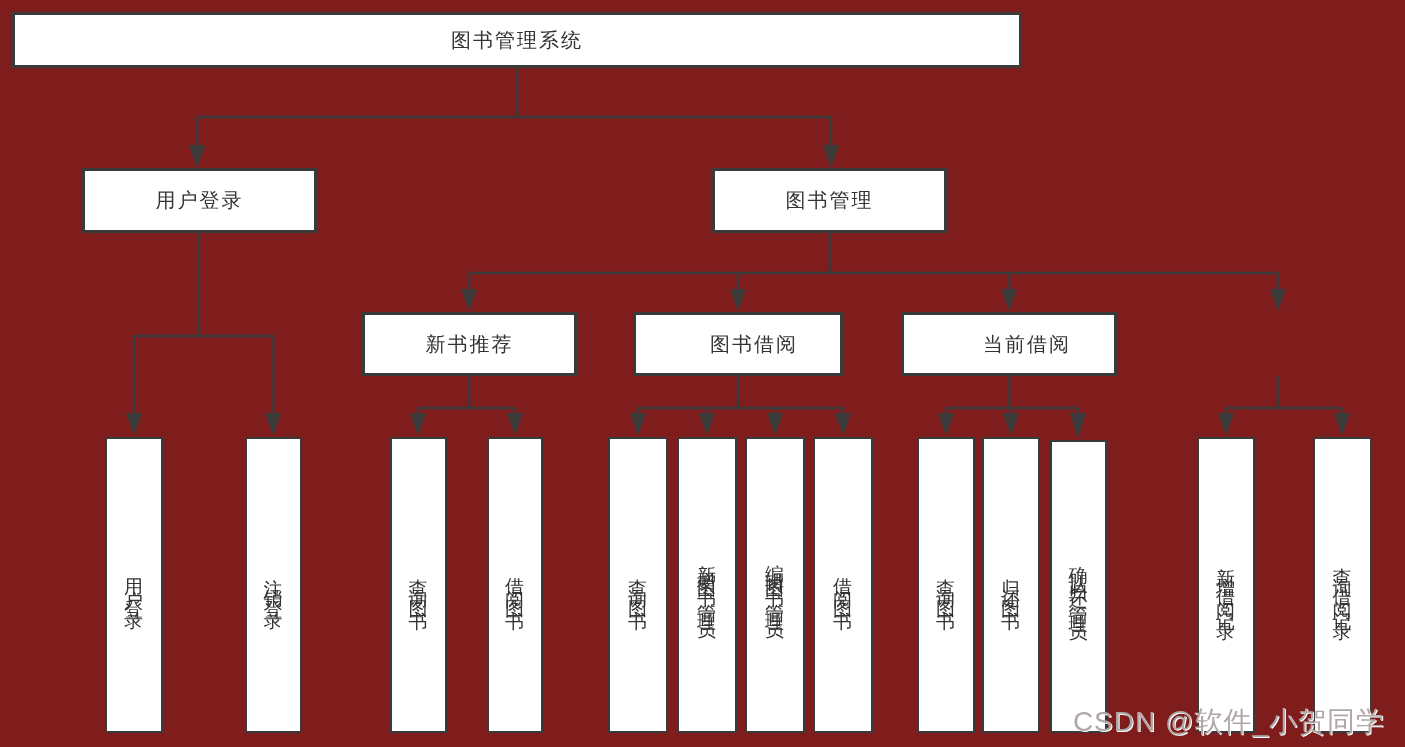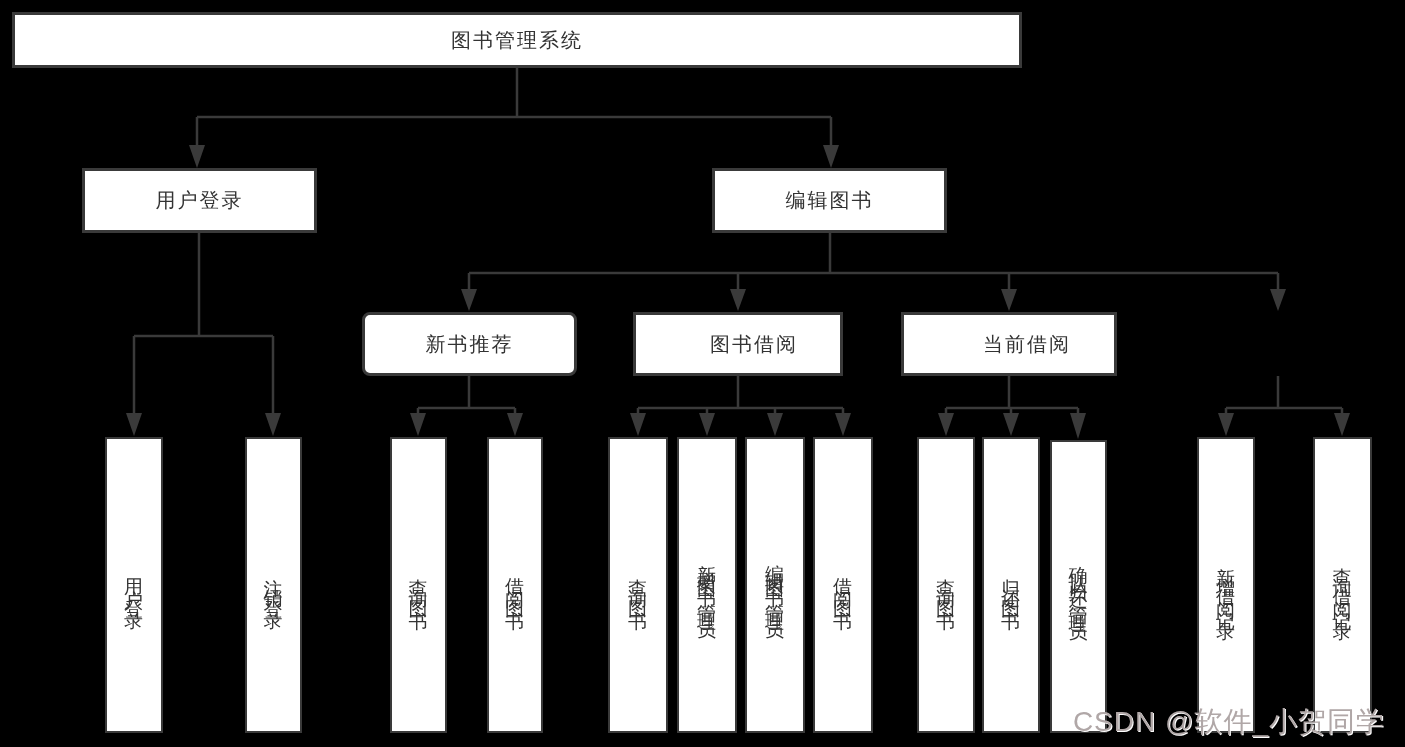--- a/index.html
+++ b/index.html
@@ -2,21 +2,21 @@
 <html><head>
 <meta charset="utf-8">
 <style>
   * { margin: 0; padding: 0; box-sizing: border-box; }
   html, body { background: #ffffff; }
   body { font-family: "Liberation Sans", "DejaVu Sans", sans-serif; }
   .canvas {
     position: relative;
     width: 1405px;
     height: 747px;
-    background: #000000;
+    background: #7f1d1d;
     overflow: hidden;
   }
   .connectors {
     position: absolute;
     left: 0; top: 0;
     width: 1405px; height: 747px;
     pointer-events: none;
   }
   .node {
     position: absolute;
@@ -36,21 +36,21 @@
     text-orientation: mixed;
     font-size: 19px;
     letter-spacing: 11px;
     line-height: 1;
   }
   .node.vbox.long { letter-spacing: 8px; }
   
   .n-root            { left: 12px;   top: 12px;  width: 1010px; height: 56px; }
   .n-user-login      { left: 82px;   top: 168px; width: 235px;  height: 65px; }
   .n-book-mgmt       { left: 712px;  top: 168px; width: 235px;  height: 65px; }
-  .n-new-book-rec    { left: 362px;  top: 312px; width: 215px;  height: 64px; border-radius: 8px; }
+  .n-new-book-rec    { left: 362px;  top: 312px; width: 215px;  height: 64px; }
   .n-book-borrow     { left: 633px;  top: 312px; width: 210px;  height: 64px; padding-left: 32px; }
   .n-current-borrow  { left: 901px;  top: 312px; width: 216px;  height: 64px; padding-left: 36px; }
   .n-borrow-records  { left: 1170px; top: 312px; width: 214px;  height: 64px; }
   .v1  { left: 105px;  top: 437px; width: 58px; height: 296px; }
   .v2  { left: 245px;  top: 437px; width: 57px; height: 296px; }
   .v3  { left: 390px;  top: 437px; width: 57px; height: 296px; }
   .v4  { left: 487px;  top: 437px; width: 56px; height: 296px; }
   .v5  { left: 608px;  top: 437px; width: 60px; height: 296px; }
   .v6  { left: 677px;  top: 437px; width: 60px; height: 296px; }
   .v7  { left: 745px;  top: 437px; width: 60px; height: 296px; }
@@ -143,21 +143,21 @@
   </svg>
 
   <div class="node n-root">
     <span>图书管理系统</span>
   </div>
 
   <div class="node n-user-login">
     <span>用户登录</span>
   </div>
   <div class="node n-book-mgmt">
-    <span>编辑图书</span>
+    <span>图书管理</span>
   </div>
 
   <div class="node n-new-book-rec">
     <span>新书推荐</span>
   </div>
   <div class="node n-book-borrow">
     <span>图书借阅</span>
   </div>
   <div class="node n-current-borrow">
     <span>当前借阅</span>

